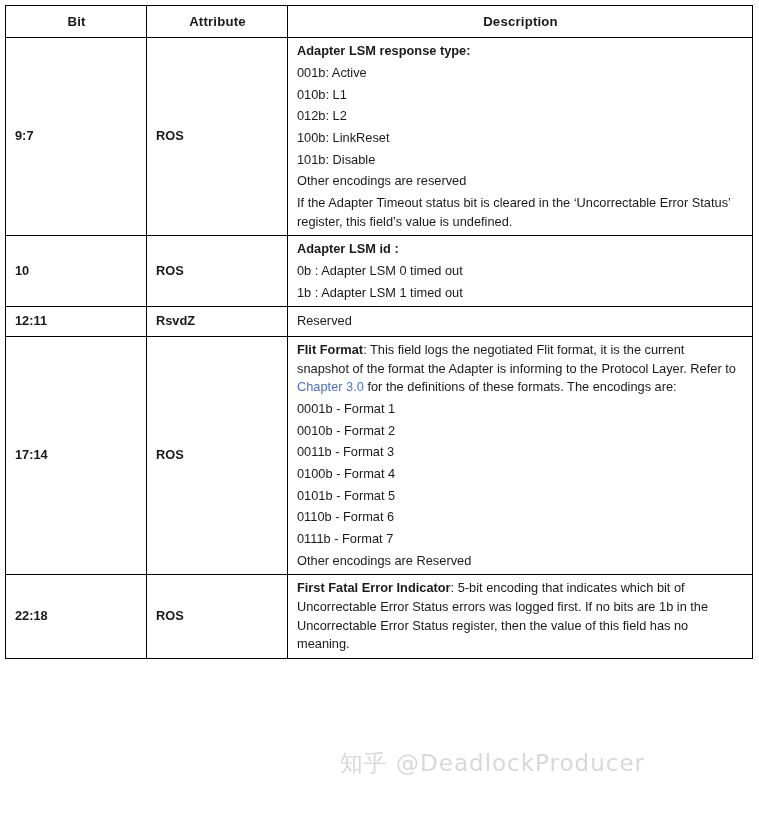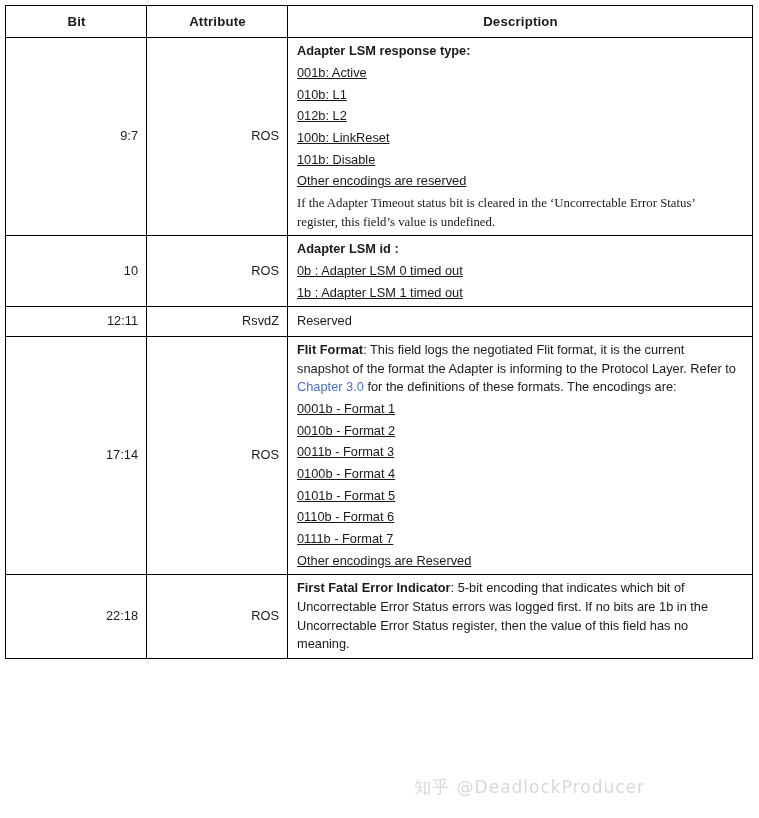--- a/index.html
+++ b/index.html
@@ -49,22 +49,23 @@
     text-align: center;
     font-weight: bold;
     font-size: 13.2px;
     padding-top: 6px;
     padding-bottom: 6px;
     letter-spacing: 0.2px;
   }
 
   td.cell-bit,
   td.cell-attr {
-    text-align: right;
+    text-align: left;
     white-space: nowrap;
+    font-weight: bold;
   }
 
   td.cell-desc {
     vertical-align: middle;
     padding-top: 7px;
     padding-bottom: 7px;
   }
 
   td.cell-desc .desc-block > div {
     margin: 0 8px 3px 0;
@@ -76,39 +77,37 @@
   .lead {
     font-weight: bold;
   }
 
   .link {
     color: #4a6fc4;
   }
 
   .enc-line {
     white-space: nowrap;
-    text-decoration: underline;
   }
 
   .para {
     margin-top: 2px;
-    font-family: Liberation Serif, serif;
   }
 
   
   tr.compact td {
     padding-top: 5px;
     padding-bottom: 5px;
   }
 
   .watermark {
     position: absolute;
     right: 10px;
-    top: 776px;
-    font-size: 17px;
+    top: 748px;
+    font-size: 23px;
     color: #d8d8d8;
     font-family: "DejaVu Sans", sans-serif;
     letter-spacing: 1px;
     white-space: nowrap;
     pointer-events: none;
     user-select: none;
   }
 </style>
 </head>
 <body>

